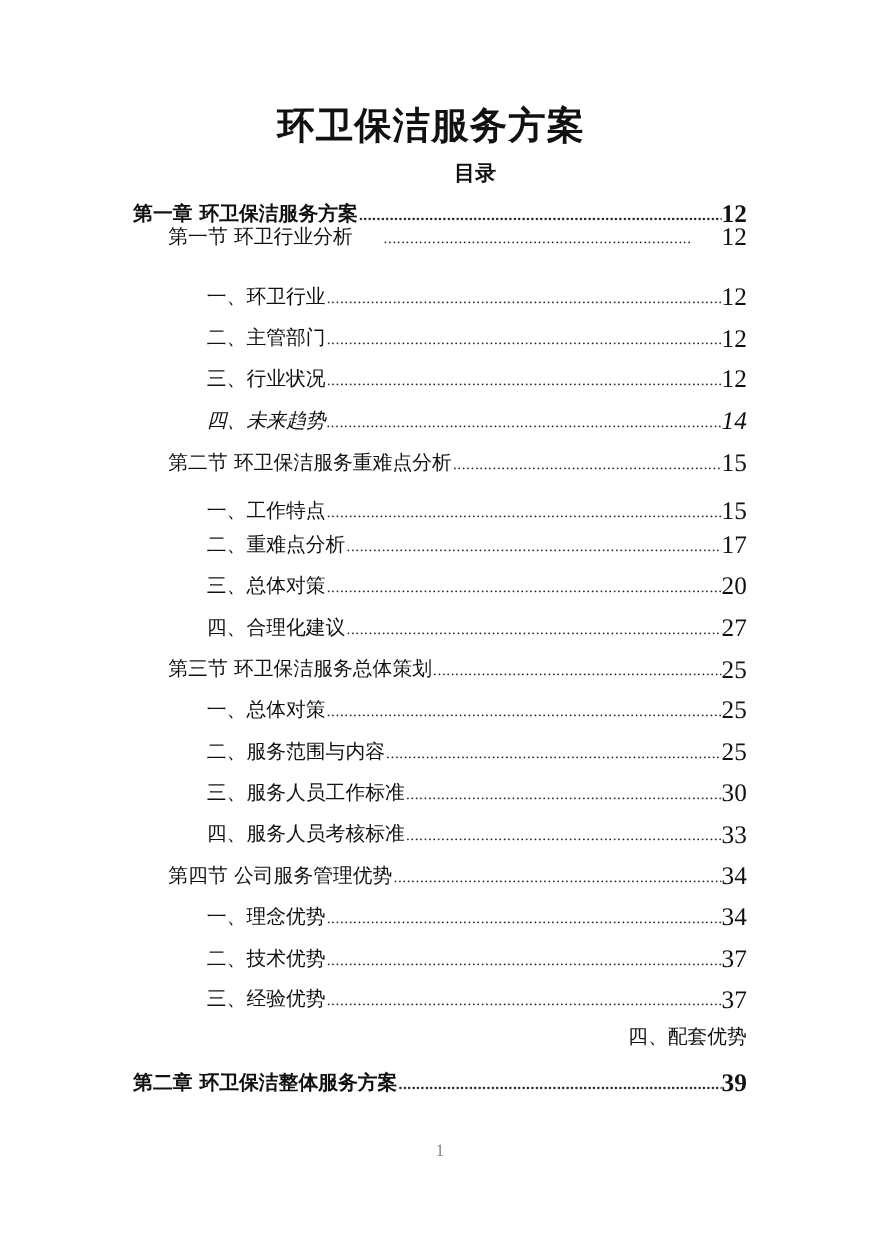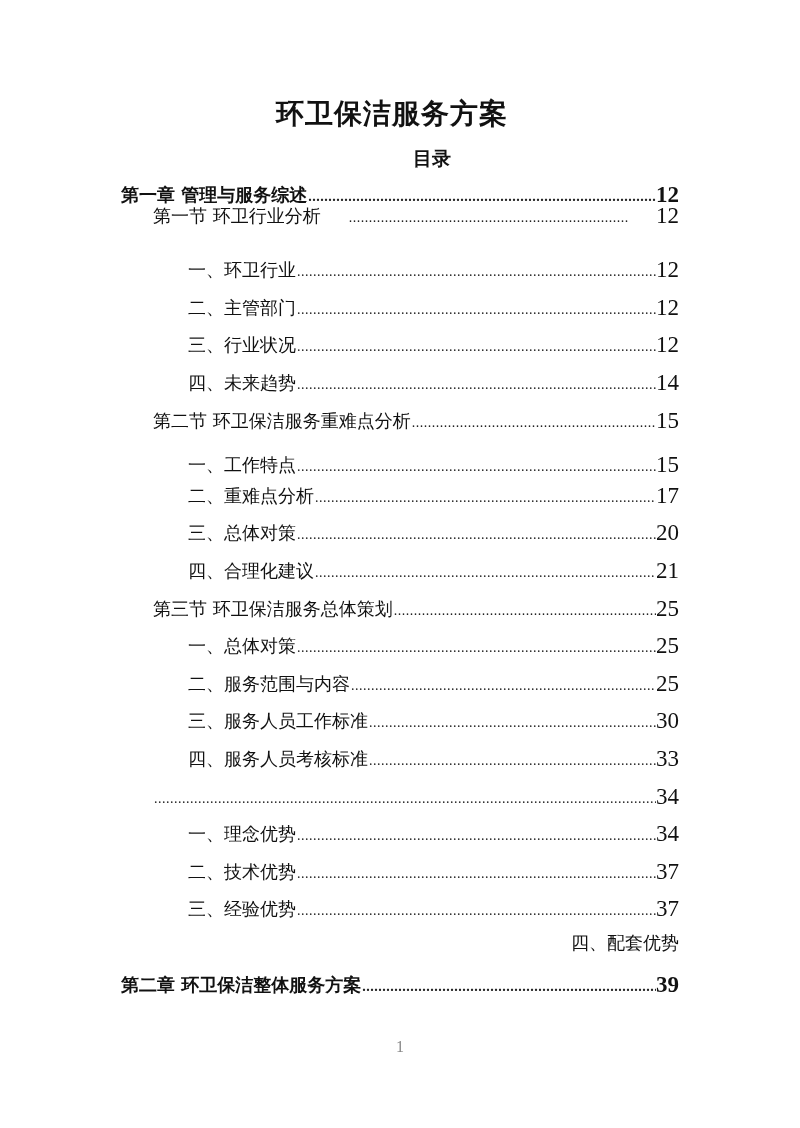--- a/index.html
+++ b/index.html
@@ -3,21 +3,21 @@
 <meta charset="utf-8">
 <style>
   html, body { margin: 0; padding: 0; }
   body {
     width: 800px; height: 1128px; background: #ffffff; position: relative;
     font-family: "DejaVu Sans", "Liberation Sans", sans-serif; color: #111;
     overflow: hidden;
   }
   .title {
     position: absolute; left: 0; width: 784px; top: 92px; text-align: center;
-    font-size: 28px; font-weight: bold; letter-spacing: 1px; line-height: 44px;
+    font-size: 34px; font-weight: bold; letter-spacing: 1px; line-height: 44px;
   }
   .subtitle {
     position: absolute; left: 0; width: 800px; top: 144px; text-align: center;
     font-size: 19px; font-weight: bold; line-height: 28px; padding-left: 32px;
   }
   .toc { position: absolute; left: 0; top: 176px; width: 800px; }
   .row {
     position: absolute; right: 121px; height: 34px; display: flex; align-items: flex-end;
     font-size: 18px; line-height: 30px; white-space: nowrap; overflow: hidden;
   }
@@ -40,21 +40,21 @@
   }
 </style>
 </head>
 <body>
 
 <div class="title">环卫保洁服务方案</div>
 <div class="subtitle">目录</div>
 
 <div class="toc" id="toc">
     <div class="row lvl-chapter" style="top: 0px;">
-      <span class="label">第一章  管理与服务综述</span>
+      <span class="label">第一章  环卫保洁服务方案</span>
       <span class="dots">........................................................................................................................................................................................................</span>
       <span class="page">12</span>
     </div>
     <div class="row lvl-section" style="top: 21px; gap: 27px;">
       <span class="label">第一节  环卫行业分析</span>
       <span class="dots">........................................................................................................................................................................................................</span>
       <span class="page">12</span>
     </div>
     <div class="row lvl-item" style="top: 75.2px;">
       <span class="label">一、环卫行业</span>
@@ -64,21 +64,21 @@
     <div class="row lvl-item" style="top: 112.8px;">
       <span class="label">二、主管部门</span>
       <span class="dots">........................................................................................................................................................................................................</span>
       <span class="page">12</span>
     </div>
     <div class="row lvl-item" style="top: 150.4px;">
       <span class="label">三、行业状况</span>
       <span class="dots">........................................................................................................................................................................................................</span>
       <span class="page">12</span>
     </div>
-    <div class="row lvl-item" style="top: 188px;">
+    <div class="row lvl-item" style="top: 188px; font-style: italic;">
       <span class="label">四、未来趋势</span>
       <span class="dots">........................................................................................................................................................................................................</span>
       <span class="page">14</span>
     </div>
     <div class="row lvl-section" style="top: 225.6px;">
       <span class="label">第二节  环卫保洁服务重难点分析</span>
       <span class="dots">........................................................................................................................................................................................................</span>
       <span class="page">15</span>
     </div>
     <div class="row lvl-item" style="top: 270px;">
@@ -92,21 +92,21 @@
       <span class="page">17</span>
     </div>
     <div class="row lvl-item" style="top: 338.4px;">
       <span class="label">三、总体对策</span>
       <span class="dots">........................................................................................................................................................................................................</span>
       <span class="page">20</span>
     </div>
     <div class="row lvl-item" style="top: 376px;">
       <span class="label">四、合理化建议</span>
       <span class="dots">........................................................................................................................................................................................................</span>
-      <span class="page">21</span>
+      <span class="page">27</span>
     </div>
     <div class="row lvl-section" style="top: 413.6px; justify-content: space-between;">
       <span class="label">第三节  环卫保洁服务总体策划</span>
       <span class="dots">........................................................................................................................................................................................................</span>
       <span class="page">25</span>
     </div>
     <div class="row lvl-item" style="top: 451.2px;">
       <span class="label">一、总体对策</span>
       <span class="dots">........................................................................................................................................................................................................</span>
       <span class="page">25</span>
@@ -120,20 +120,21 @@
       <span class="label">三、服务人员工作标准</span>
       <span class="dots">........................................................................................................................................................................................................</span>
       <span class="page">30</span>
     </div>
     <div class="row lvl-item" style="top: 564px;">
       <span class="label">四、服务人员考核标准</span>
       <span class="dots">........................................................................................................................................................................................................</span>
       <span class="page">33</span>
     </div>
     <div class="row lvl-section" style="top: 601.6px;">
+      <span class="label">第四节  公司服务管理优势</span>
       <span class="dots">........................................................................................................................................................................................................</span>
       <span class="page">34</span>
     </div>
     <div class="row lvl-item" style="top: 639.2px;">
       <span class="label">一、理念优势</span>
       <span class="dots">........................................................................................................................................................................................................</span>
       <span class="page">34</span>
     </div>
     <div class="row lvl-item" style="top: 676.8px;">
       <span class="label">二、技术优势</span>

